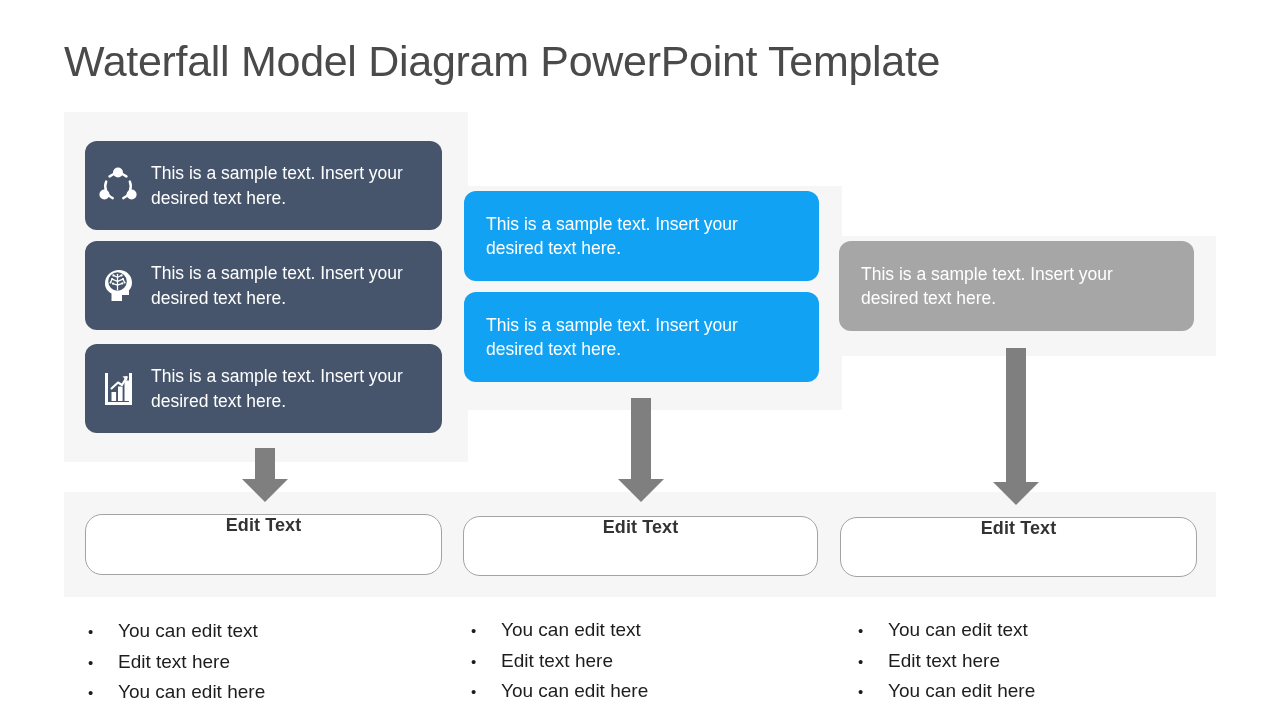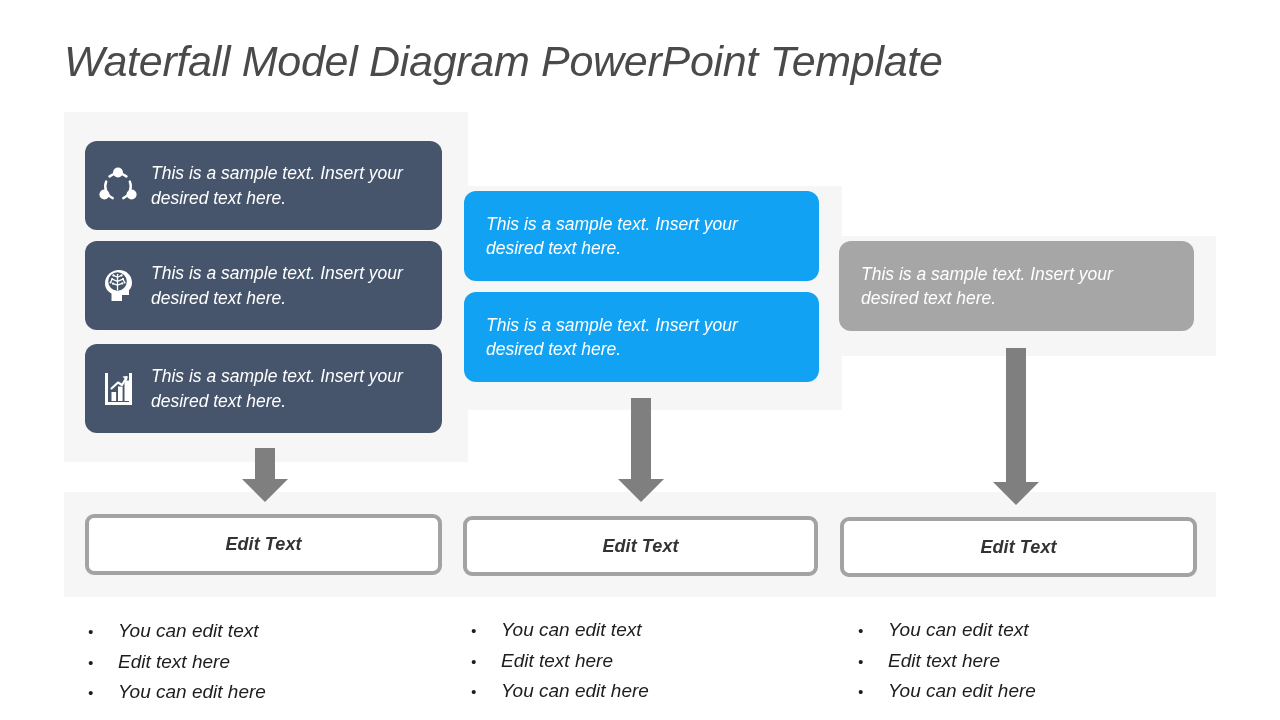--- a/index.html
+++ b/index.html
@@ -12,21 +12,20 @@
     background: #ffffff;
     font-family: "Liberation Sans", sans-serif;
     overflow: hidden;
     position: relative;
   }
   .slide {
     position: absolute;
     inset: 0;
     width: 1280px;
     height: 720px;
-    font-style: italic;
   }
 
   
   .slide-title {
     position: absolute;
     left: 64px;
     top: 38px;
     font-size: 43px;
     font-weight: 400;
     color: #4a4a4a;
@@ -96,24 +95,24 @@
   
   .arrow {
     position: absolute;
     display: block;
   }
 
   
   .edit-box {
     position: absolute;
     background: #ffffff;
-    border: 4px solid #a3a3a3;
-    border-radius: 9px;
+    border: 1px solid #a3a3a3;
+    border-radius: 17px;
     display: flex;
-    align-items: center;
+    align-items: flex-start;
     justify-content: center;
     box-sizing: border-box;
   }
   .edit-box-label {
     font-size: 18px;
     font-weight: bold;
     color: #333333;
     letter-spacing: 0.1px;
   }
   .e1 { left: 85px;  top: 514px; width: 357px; height: 61px; }

